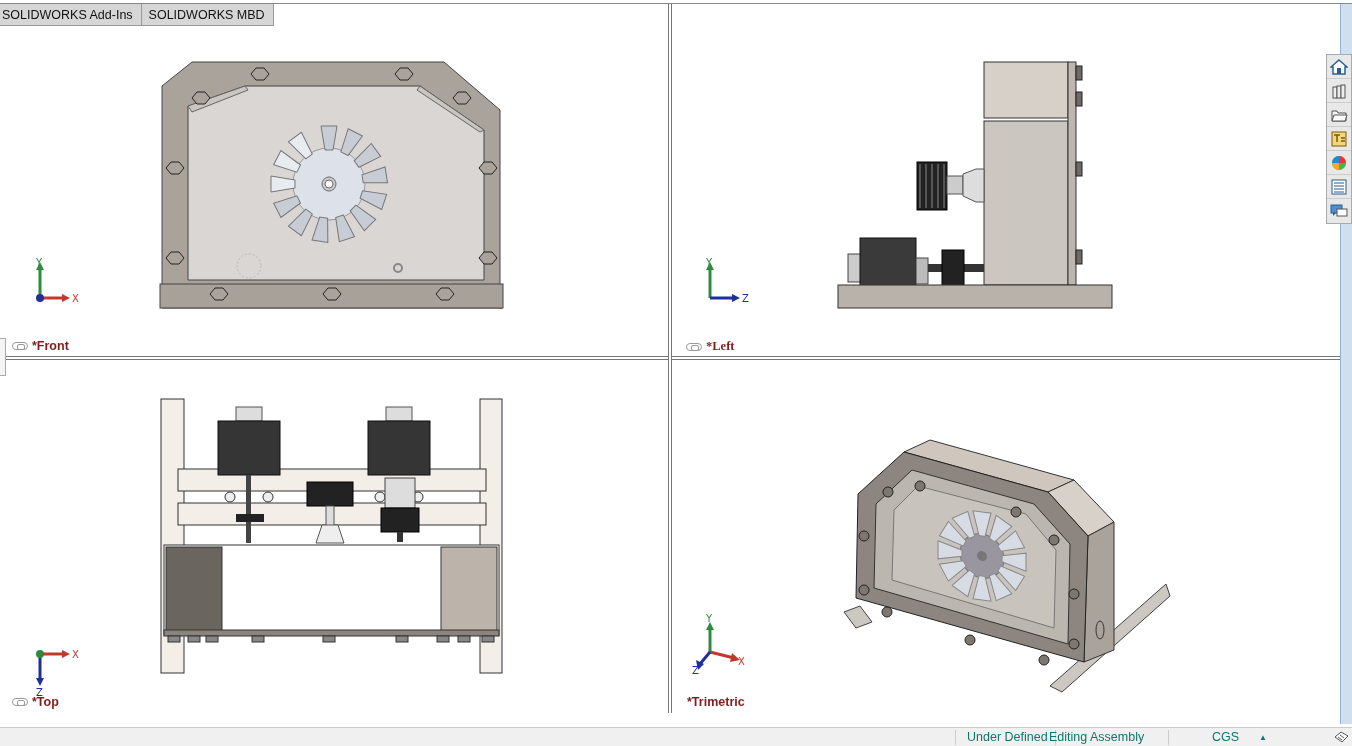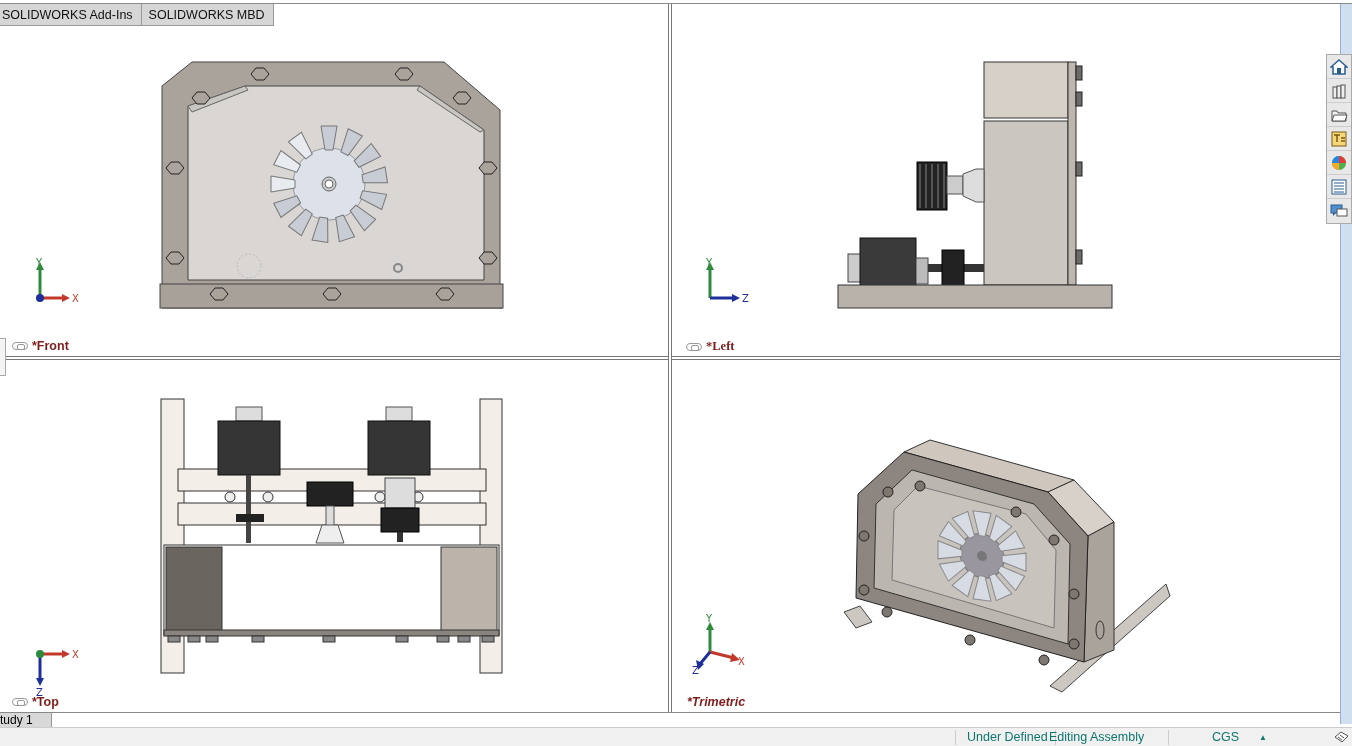--- a/index.html
+++ b/index.html
@@ -390,21 +390,21 @@
         <polygon points="34,270 38,262 42,270" fill="#2e8b3e"></polygon>
         <line x1="38" y1="292" x2="62" y2="298" stroke="#c0392b" stroke-width="3"></line>
         <polygon points="60,293 68,300 58,302" fill="#c0392b"></polygon>
         <line x1="38" y1="292" x2="28" y2="304" stroke="#1f2f9a" stroke-width="3"></line>
         <polygon points="24,300 26,310 32,304" fill="#1f2f9a"></polygon>
         <text x="34" y="262" font-size="10" fill="#2e8b3e" font-family="DejaVu Sans, sans-serif">Y</text>
         <text x="66" y="305" font-size="10" fill="#c0392b" font-family="DejaVu Sans, sans-serif">X</text>
         <text x="20" y="314" font-size="10" fill="#1f2f9a" font-family="DejaVu Sans, sans-serif">Z</text>
       </g>
     </svg>
-    <div class="vp-label" style="left:15px;top:335px;font-style:italic;">
+    <div class="vp-label" style="left:15px;top:335px;">
       <span>*Trimetric</span>
     </div>
   </div>
 
   <div class="hsplit"></div>
   <div class="vsplit"></div>
   <div style="position:absolute;left:0;top:338px;width:6px;height:38px;border:1px solid #aaa;border-left:none;background:#f4f4f4;"></div>
 
   <div class="taskpane"></div>
   <div class="tp-tabs">
@@ -449,23 +449,20 @@
       </div>
     <div class="tp-tab" style="border-bottom:none;">
         <svg width="18" height="18">
           <rect x="1" y="3" width="11" height="8" fill="#4f8fd0" stroke="#2a5d8f"></rect>
           <polygon points="3,11 6,11 3,14" fill="#2a5d8f"></polygon>
           <rect x="7" y="7" width="10" height="7" fill="#fff" stroke="#555"></rect>
         </svg>
       </div>
   </div>
 
-  <div class="study-bar">
-    <div class="study-tab">tudy 1</div>
-  </div>
 
   <div class="status">
     <div class="sep" style="left:955px;"></div>
     <div class="cell" style="left:967px;">Under Defined</div>
     <div class="sep" style="left:1055px;"></div>
     <div class="cell" style="left:1049px;">Editing Assembly</div>
     <div class="sep" style="left:1168px;"></div>
     <div class="cell" style="left:1212px;">CGS</div>
     <div class="cell" style="left:1259px;font-size:8px;top:5px;">▲</div>
     <div class="cell" style="left:1333px;top:1px;">

